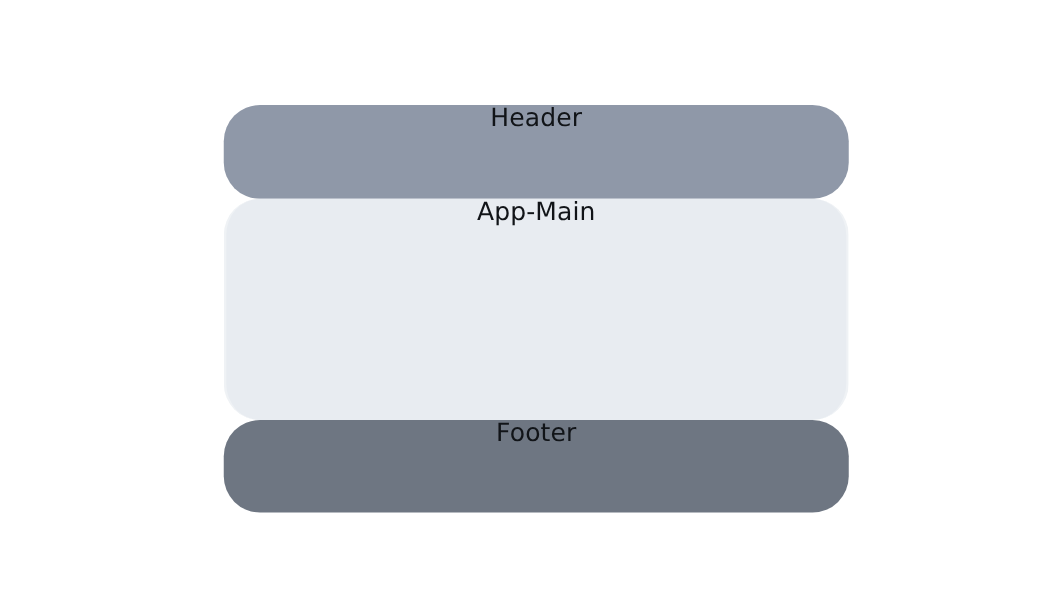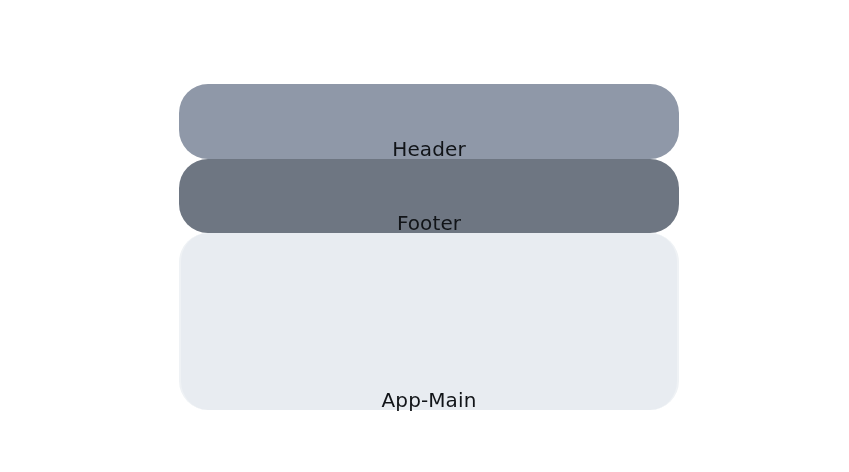--- a/index.html
+++ b/index.html
@@ -32,21 +32,21 @@
     top: 84px;
     width: 500px;
     height: 326px;
     display: flex;
     flex-direction: column;
     box-sizing: border-box;
   }
 
   .band {
     display: flex;
-    align-items: flex-end;
+    align-items: flex-start;
     justify-content: center;
     box-sizing: border-box;
     width: 100%;
     user-select: none;
     border-radius: 29px;
   }
 
   .band-label {
     font-size: 20px;
     line-height: 1;
@@ -77,23 +77,23 @@
 <body>
 
 <div id="canvas">
 
   <div id="layout-block">
 
     <div class="band" id="band-header">
       <span class="band-label">Header</span>
     </div>
 
+    <div class="band" id="band-main">
+      <span class="band-label">App-Main</span>
+    </div>
+
     <div class="band" id="band-footer">
       <span class="band-label">Footer</span>
-    </div>
-
-    <div class="band" id="band-main">
-      <span class="band-label">App-Main</span>
     </div>
 
   </div>
 
 </div>
 
 </body></html>

